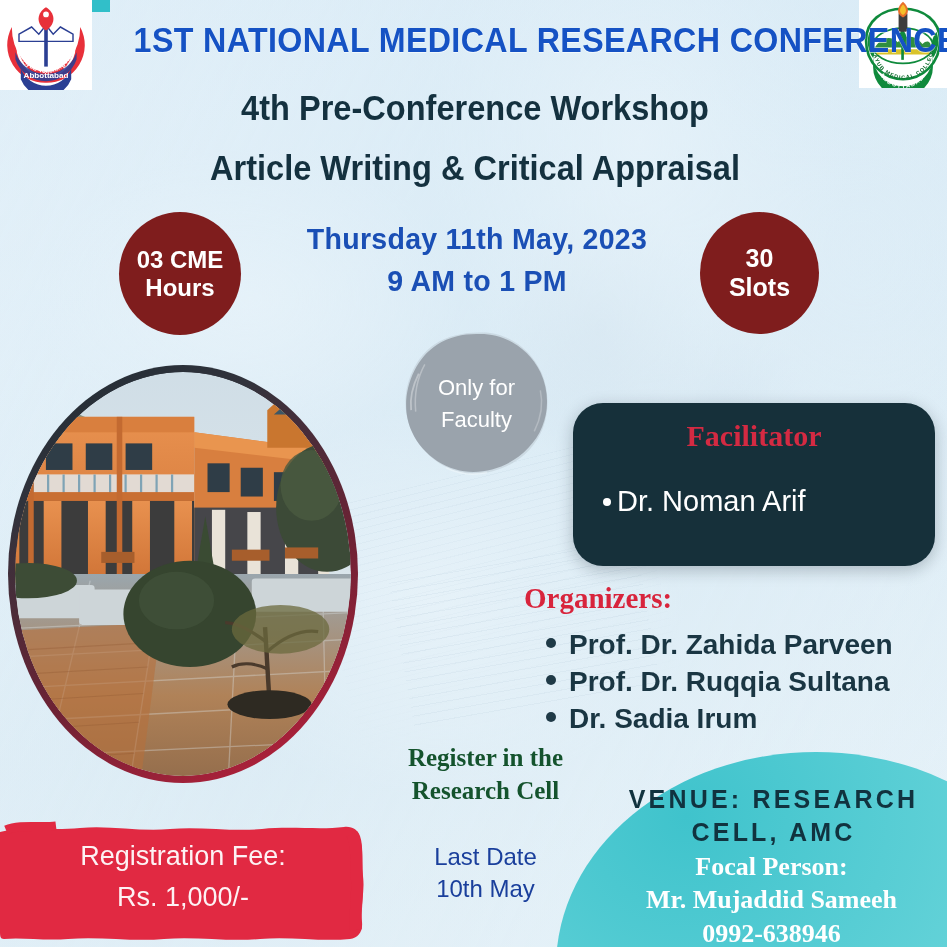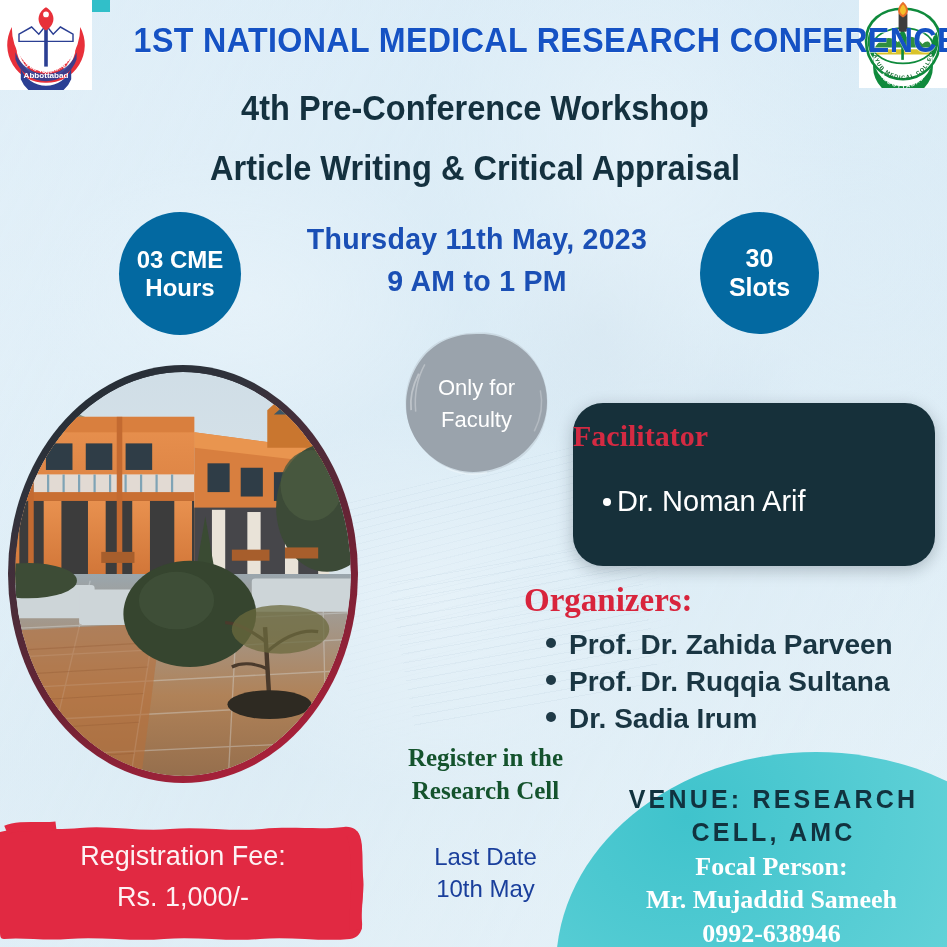--- a/index.html
+++ b/index.html
@@ -97,21 +97,21 @@
     font-weight:bold;color:#14313f;
     transform:scaleX(.93);transform-origin:center top;
     white-space:nowrap;
   }
   .sub-title-1{top:88px;font-size:35px;}
   .sub-title-2{top:148px;font-size:35px;}
 
   
   .bubble{
     position:absolute;border-radius:50%;
-    background:#0369a1;
+    background:#7f1d1d;
     display:flex;flex-direction:column;align-items:center;justify-content:center;
     color:#ffffff;font-weight:bold;line-height:1.15;text-align:center;
   }
   .bubble-cme{left:119px;top:212px;width:122px;height:123px;font-size:24px;}
   .bubble-slots{left:700px;top:212px;width:119px;height:122px;font-size:25px;}
 
   
   .date-block{
     position:absolute;left:252px;top:222px;width:450px;text-align:center;
     color:#1a4fb5;font-weight:bold;
@@ -143,35 +143,35 @@
   .photo-inner{position:absolute;inset:0;overflow:hidden;border-radius:50%;}
   .photo-inner svg{position:absolute;left:-6%;top:0;width:112%;height:100%;}
 
   
   .facilitator{
     position:absolute;left:573px;top:403px;width:362px;height:163px;
     background:#16303a;border-radius:30px;
     box-shadow:0 4px 16px rgba(10,25,35,.25);
   }
   .facilitator-title{
-    position:absolute;left:0;top:16px;width:100%;text-align:left;
+    position:absolute;left:0;top:16px;width:100%;text-align:center;
     font-family:"Liberation Serif",serif;font-weight:bold;font-size:30px;
     color:#d42a42;
   }
   .facilitator-item{
     position:absolute;left:30px;top:82px;
     color:#ffffff;font-size:29px;
     display:flex;align-items:center;gap:6px;
   }
   .dot{display:inline-block;width:8px;height:8px;border-radius:50%;background:#fff;flex:none;}
 
   
   .organizers-title{
     position:absolute;left:524px;top:582px;
-    font-family:"Liberation Serif",serif;font-weight:bold;font-size:33px;
+    font-family:"Liberation Serif",serif;font-weight:bold;font-size:29px;
     color:#d8243c;
   }
   .organizers-list{
     position:absolute;left:540px;top:620px;width:400px;
     margin:6px;padding:0;list-style:none;
     color:#1a3643;font-weight:bold;font-size:28px;line-height:1.33;
   }
   .organizers-list li{display:flex;align-items:baseline;gap:13px;white-space:nowrap;}
   .dot-dark{display:inline-block;width:10px;height:10px;border-radius:50%;background:#1f3a47;flex:none;position:relative;top:-6px;}
 

